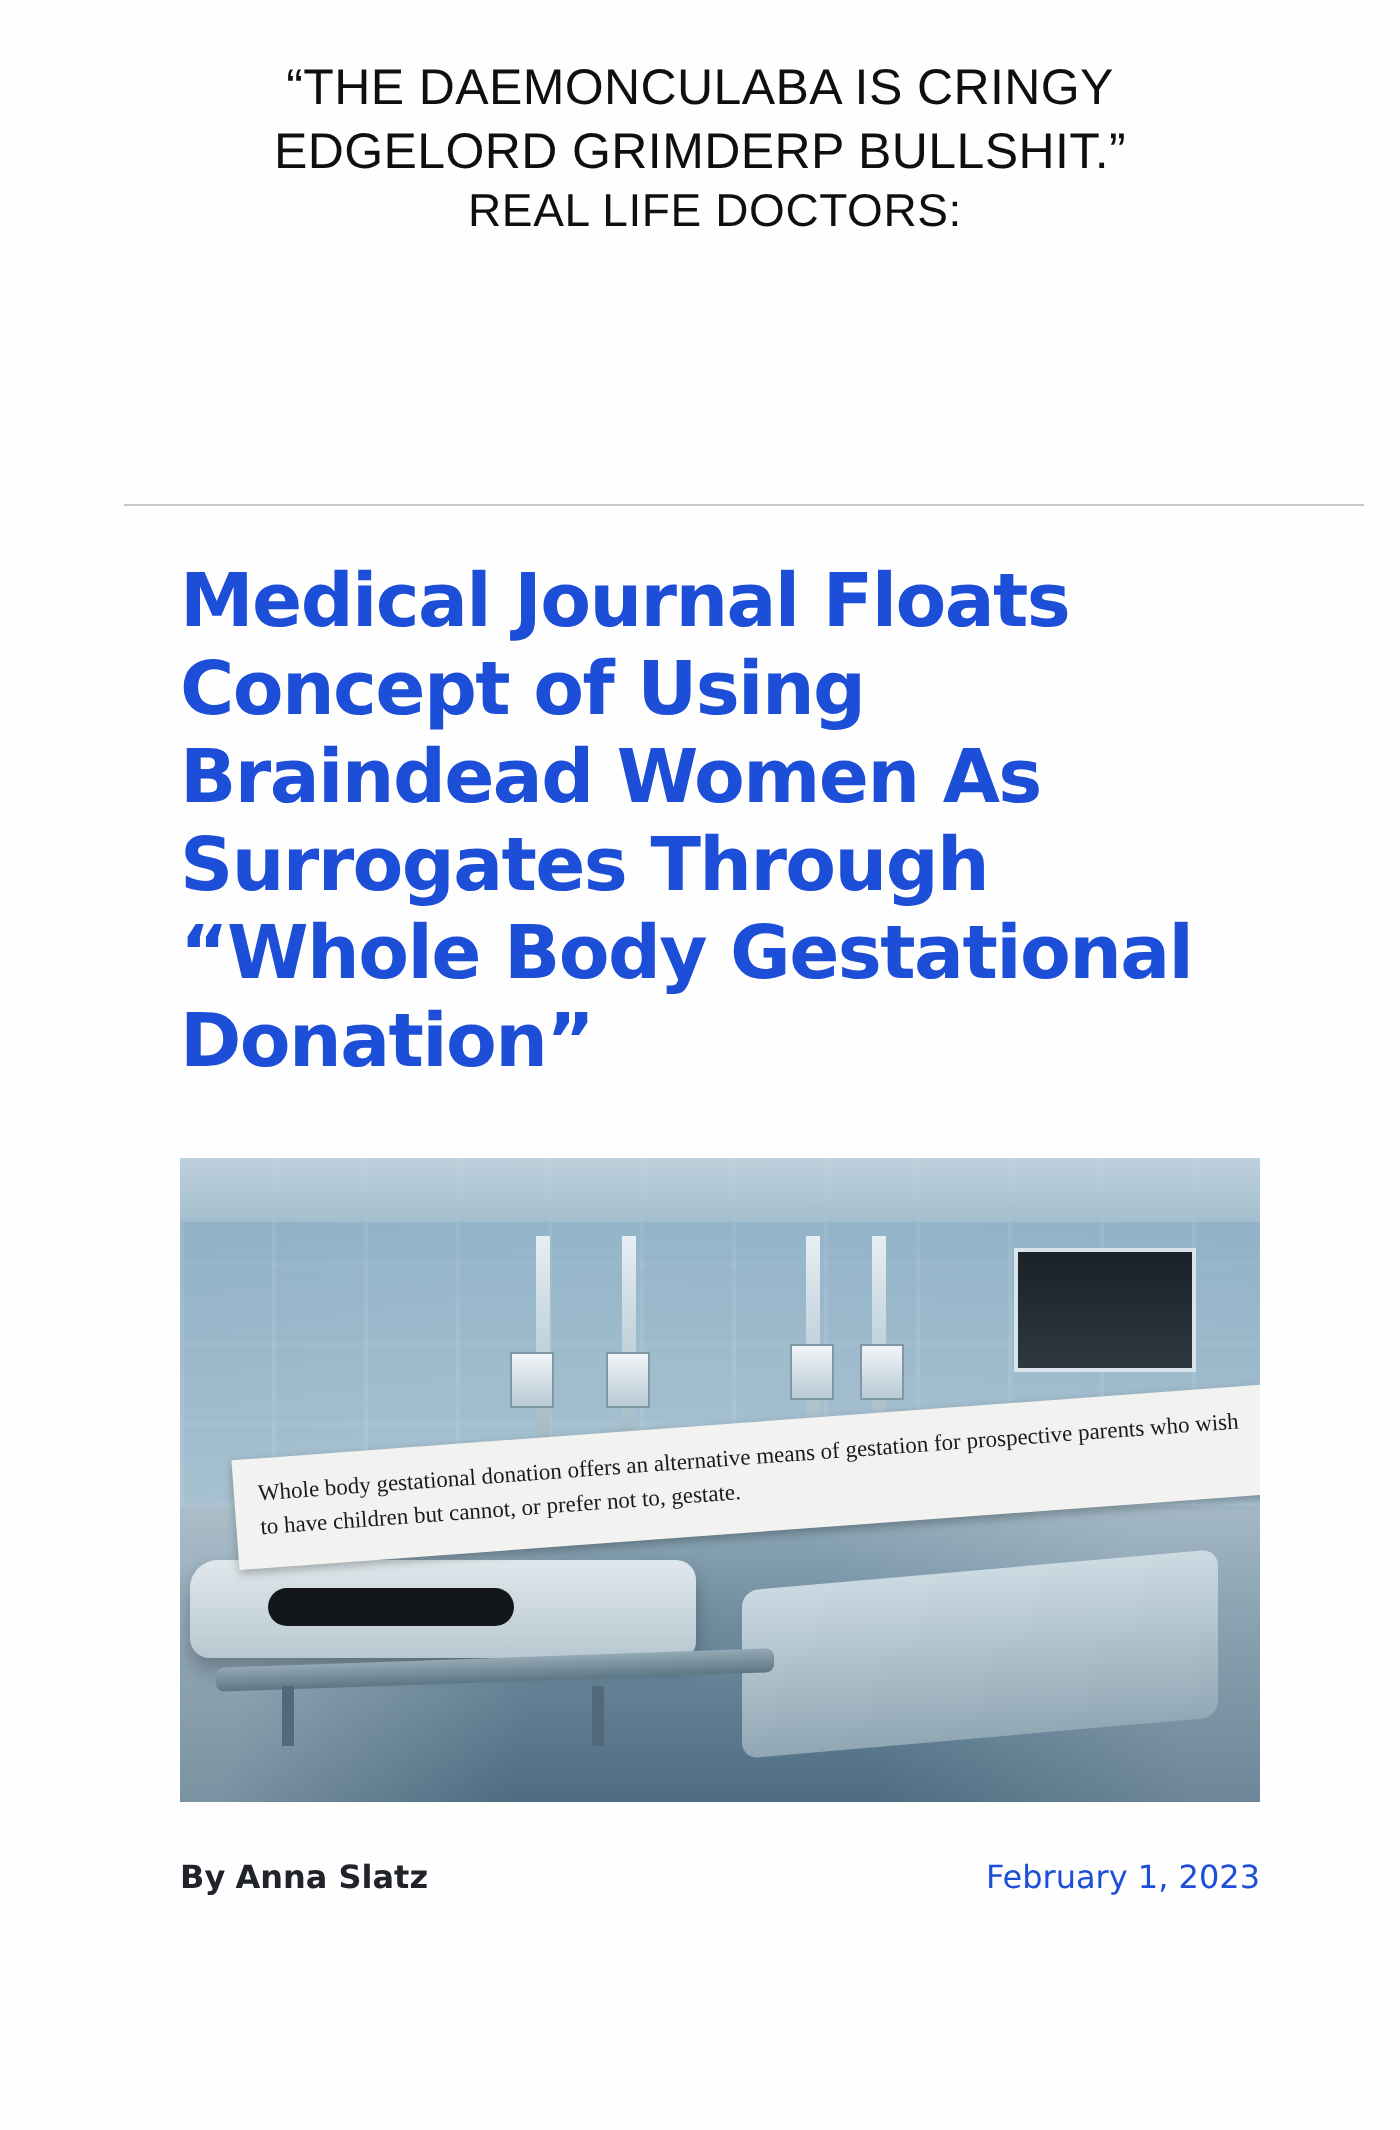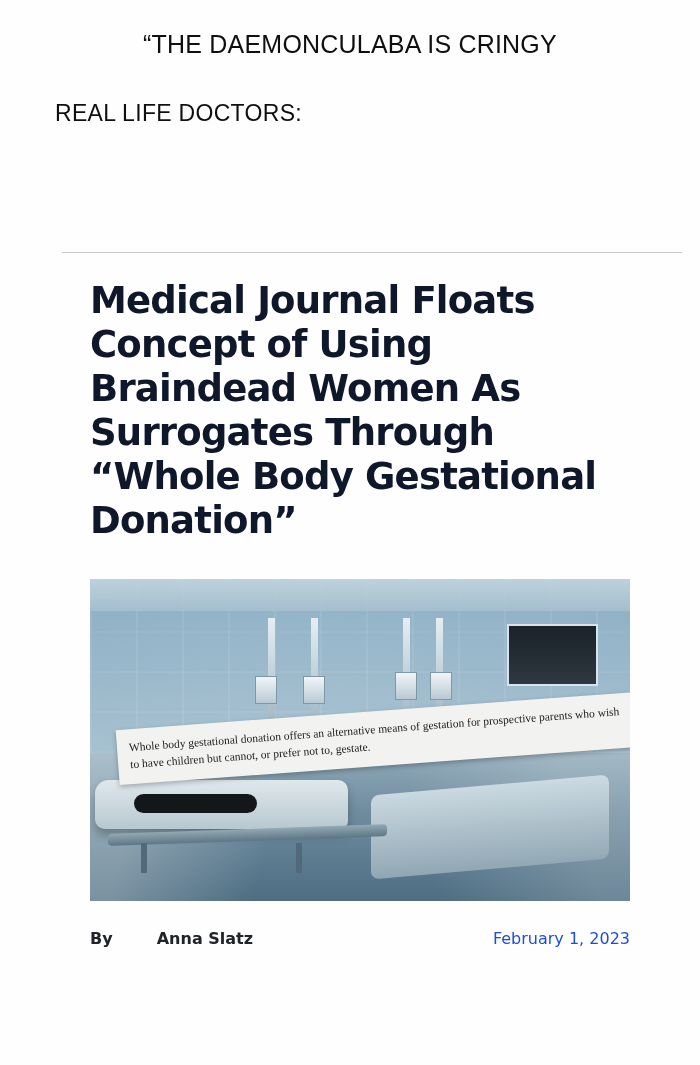--- a/index.html
+++ b/index.html
@@ -36,42 +36,41 @@
     color: #0f0f0f;
     text-align: center;
     font-weight: 400;
     margin: 0 10px;
   }
   .caption-sub {
     font-family: "Liberation Sans", sans-serif;
     font-size: 23px;
     letter-spacing: 0.3px;
     color: #0f0f0f;
-    margin-top: 40px;
     margin-left: 15px;
-    text-align: left;
+    text-align: center;
   }
 
   
   .article {
     position: absolute;
     left: 62px;
     right: 18px;
     top: 252px;
     border-top: 1px solid #c9c9c9;
     padding-top: 26px;
   }
 
   .headline {
     font-family: "DejaVu Sans", sans-serif;
     font-weight: bold;
     font-size: 37px;
     line-height: 1.19;
     letter-spacing: -0.8px;
-    color: #0f172a;
+    color: #1d4ed8;
     margin: 0 0 0 28px;
     max-width: 530px;
   }
 
   .figure {
     margin: 36px 0 0 28px;
     width: 540px;
     height: 322px;
     position: relative;
     overflow: hidden;
@@ -190,35 +189,35 @@
   .byline {
     font-family: "DejaVu Sans", sans-serif;
     font-size: 16px;
     color: #20242a;
   }
   .byline .by-word {
     font-weight: bold;
   }
   .byline .author {
     font-weight: bold;
-    margin-left: 39px;
   }
   .date {
     font-family: "DejaVu Sans", sans-serif;
     font-size: 16px;
     color: #1d4ed8;
   }
 </style>
 </head>
 <body>
 
 <div class="page">
 
   <div class="caption-block">
     <div class="caption-quote">“THE DAEMONCULABA IS CRINGY</div>
+    <div class="caption-quote">EDGELORD GRIMDERP BULLSHIT.”</div>
     <div class="caption-sub">REAL LIFE DOCTORS:</div>
   </div>
 
   <div class="article">
 
     <h1 class="headline">Medical Journal Floats Concept of Using Braindead Women As Surrogates Through “Whole Body Gestational Donation”</h1>
 
     <div class="figure">
       <div class="photo-base"></div>
       <div class="wall-upper"></div>

